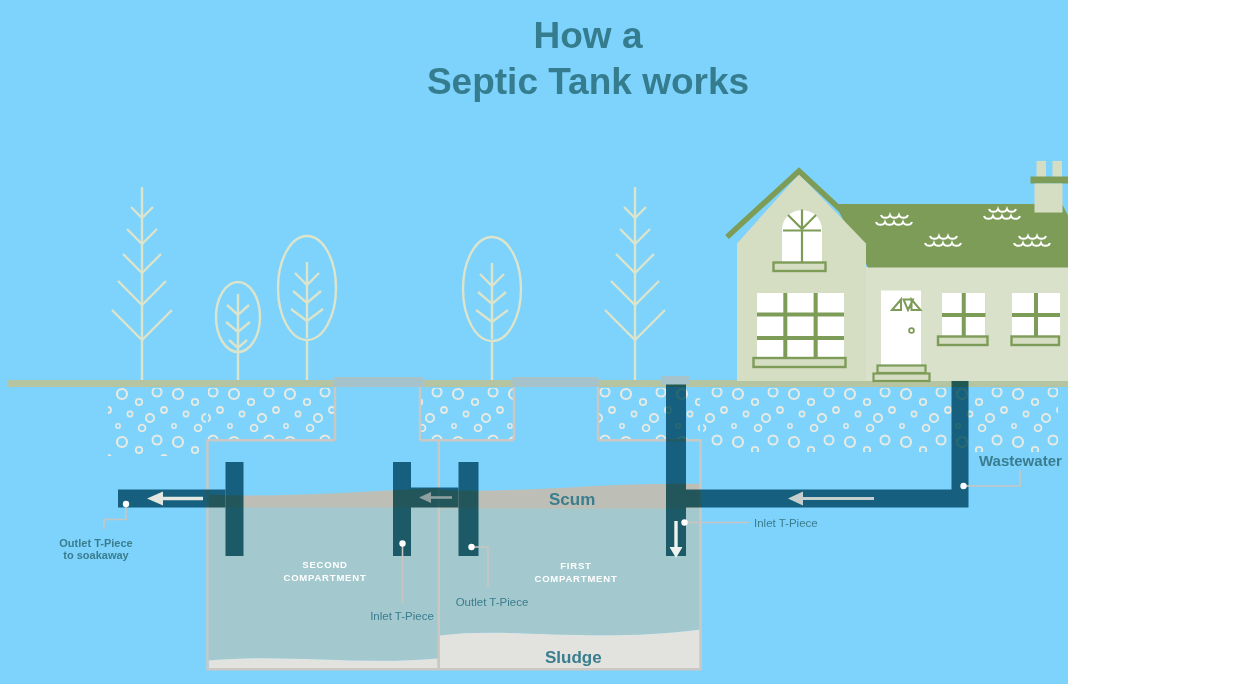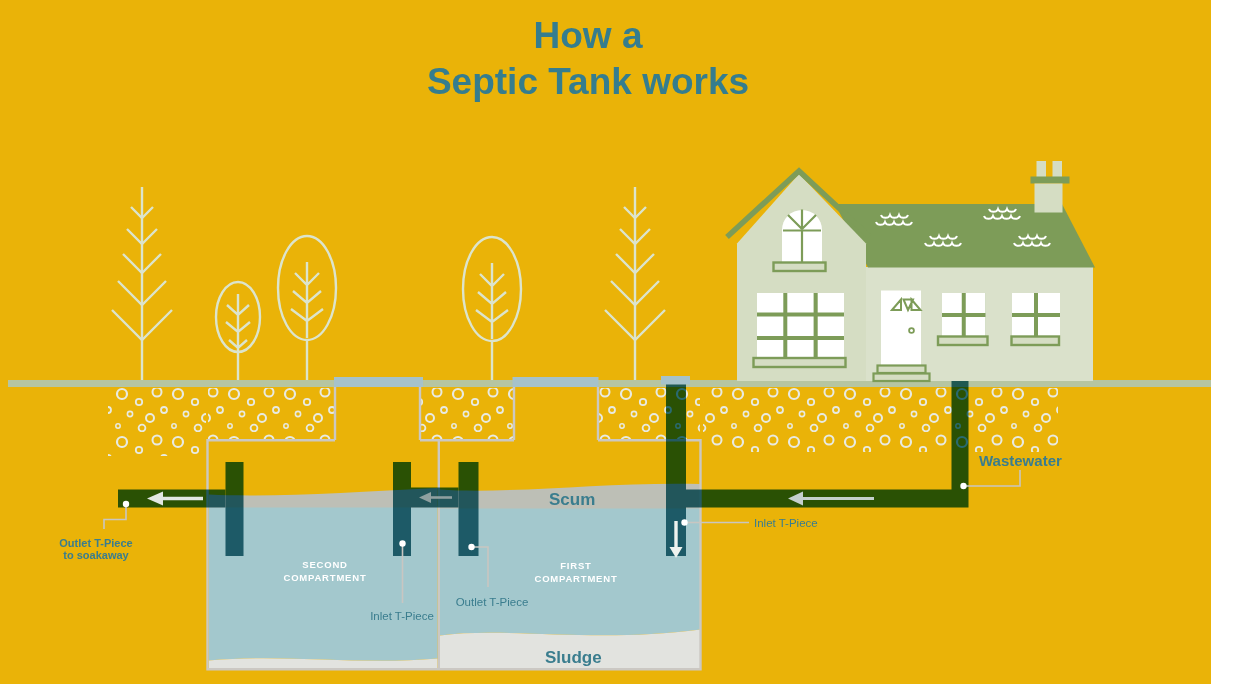--- a/index.html
+++ b/index.html
@@ -1,19 +1,19 @@
 <!DOCTYPE html>
 <html><head>
 <meta charset="utf-8">
 <style>
   html,body{margin:0;padding:0;background:#ffffff;}
   .canvas{
     position:relative;
-    width:1211px;height:684px;
-    background:#eab308;
+    width:1068px;height:684px;
+    background:#7dd3fc;
     font-family:"Liberation Sans", sans-serif;
     overflow:hidden;
   }
   svg{display:block;}
   text{font-family:"Liberation Sans", sans-serif;}
   .title-text{font-weight:bold;font-size:37px;fill:#357d8e;}
   .label{font-size:11.5px;fill:#3a7d8e;}
   .label-bold{font-size:11px;font-weight:bold;fill:#3a7d8e;}
   .layer-label{font-size:17px;font-weight:bold;fill:#3a7d8e;}
   .comp-label{font-size:9.5px;font-weight:bold;fill:#ffffff;letter-spacing:0.8px;}

